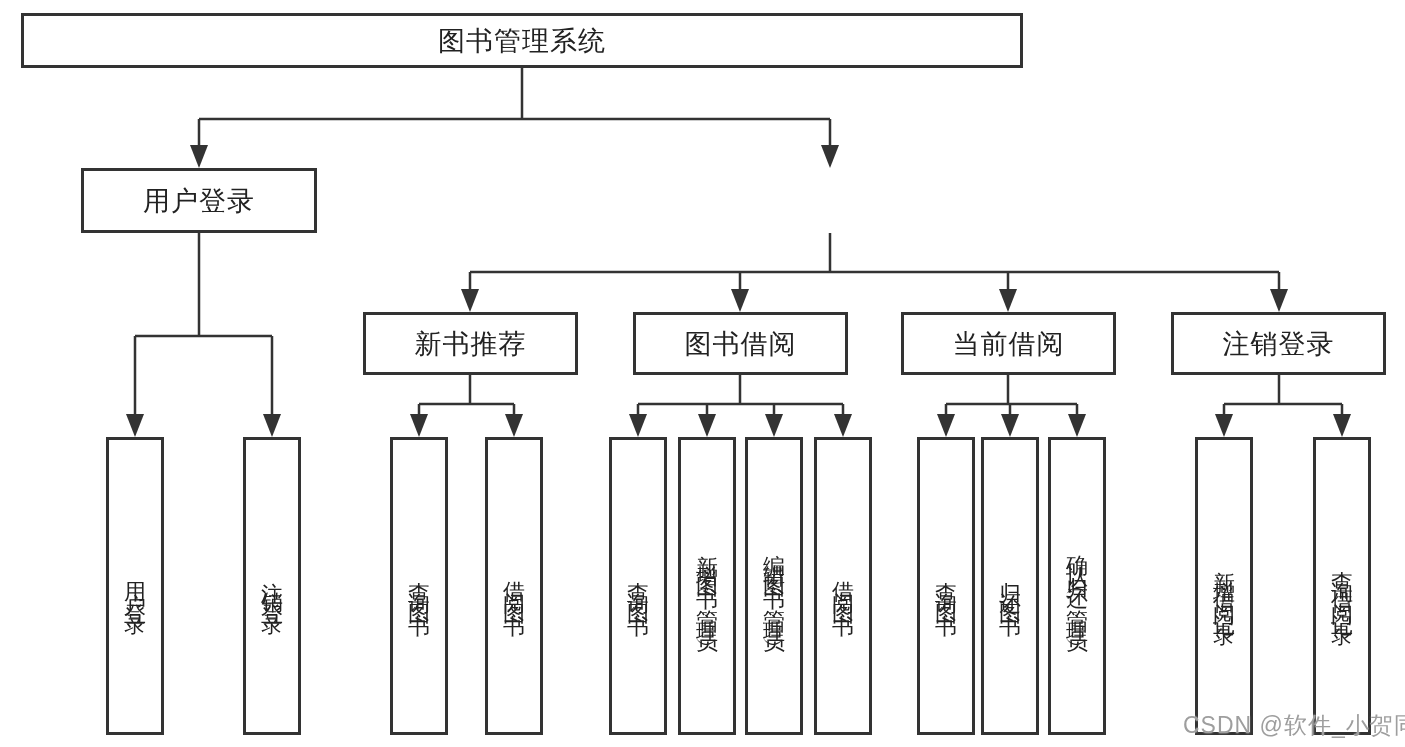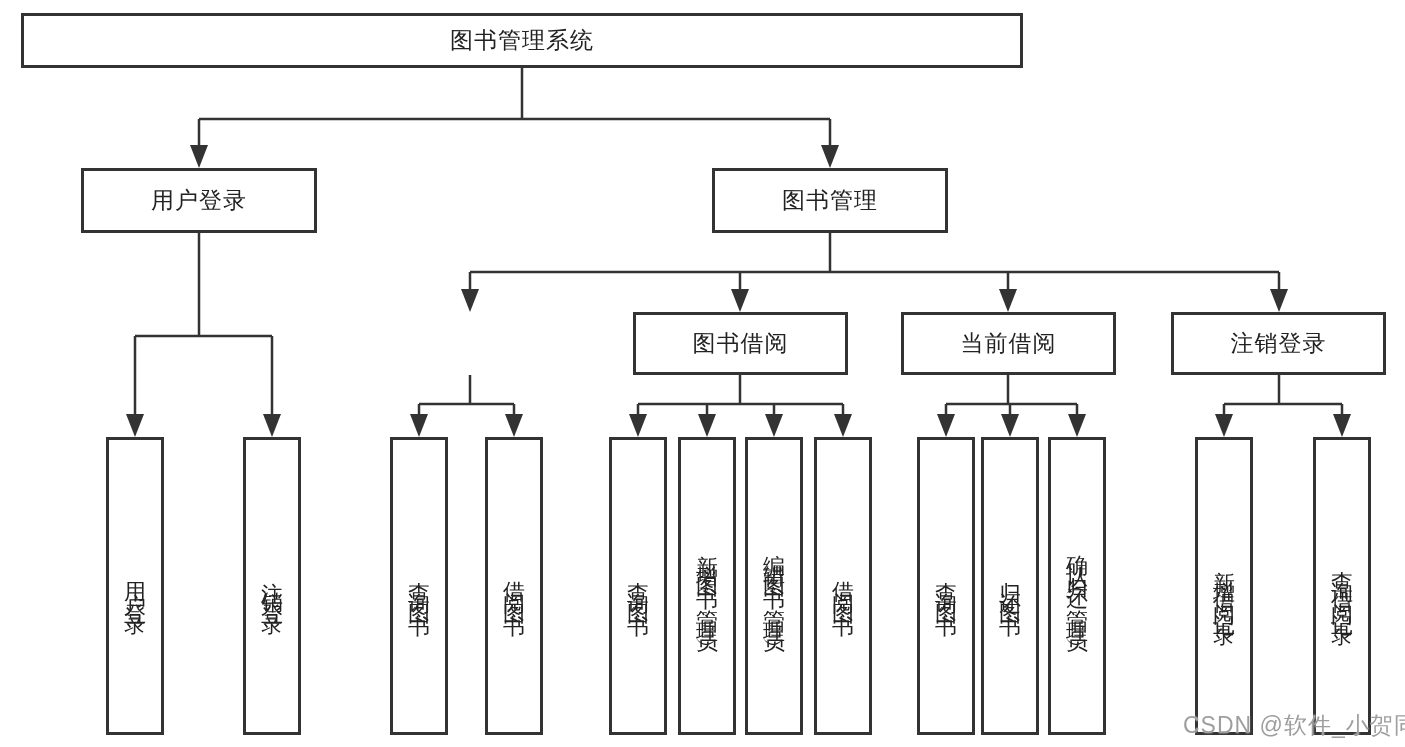--- a/index.html
+++ b/index.html
@@ -13,21 +13,21 @@
   .connector-layer{position:absolute;left:0;top:0;width:1405px;height:747px;z-index:1;}
   .box{
     position:absolute;
     box-sizing:border-box;
     border:3px solid #333333;
     background:#ffffff;
     display:flex;align-items:center;justify-content:center;
     color:#222222;
     z-index:2;
   }
-  .hlabel{font-size:23px;letter-spacing:1px;white-space:nowrap;}
+  .hlabel{font-size:27px;letter-spacing:1px;white-space:nowrap;}
   .root {left:21px;  top:13px;  width:1002px;height:55px;}
   .l1a  {left:81px;  top:168px; width:236px; height:65px;}
   .l1b  {left:712px; top:168px; width:236px; height:65px;}
   .l2   {top:312px;  width:215px;height:63px;}
   .l2a{left:363px}.l2b{left:633px}.l2c{left:901px}.l2d{left:1171px}
   .tall {top:437px;  width:58px; height:298px;}
   .g1a{left:106px}.g1b{left:243px}
   .g2a{left:390px}.g2b{left:485px}
   .g3a{left:609px}.g3b{left:678px}.g3c{left:745px}.g3d{left:814px}
   .g4a{left:917px}.g4b{left:981px}.g4c{left:1048px}
@@ -88,24 +88,24 @@
     </g>
   </svg>
 
   <div class="box root">
     <span class="hlabel">图书管理系统</span>
   </div>
 
   <div class="box l1a">
     <span class="hlabel">用户登录</span>
   </div>
-  <div class="box l1b">
-    <span class="hlabel">图书管理</span>
+
+  <div class="box l2 l2a">
+    <span class="hlabel">新书推荐</span>
   </div>
-
   <div class="box l2 l2b">
     <span class="hlabel">图书借阅</span>
   </div>
   <div class="box l2 l2c">
     <span class="hlabel">当前借阅</span>
   </div>
   <div class="box l2 l2d">
     <span class="hlabel">注销登录</span>
   </div>
 

